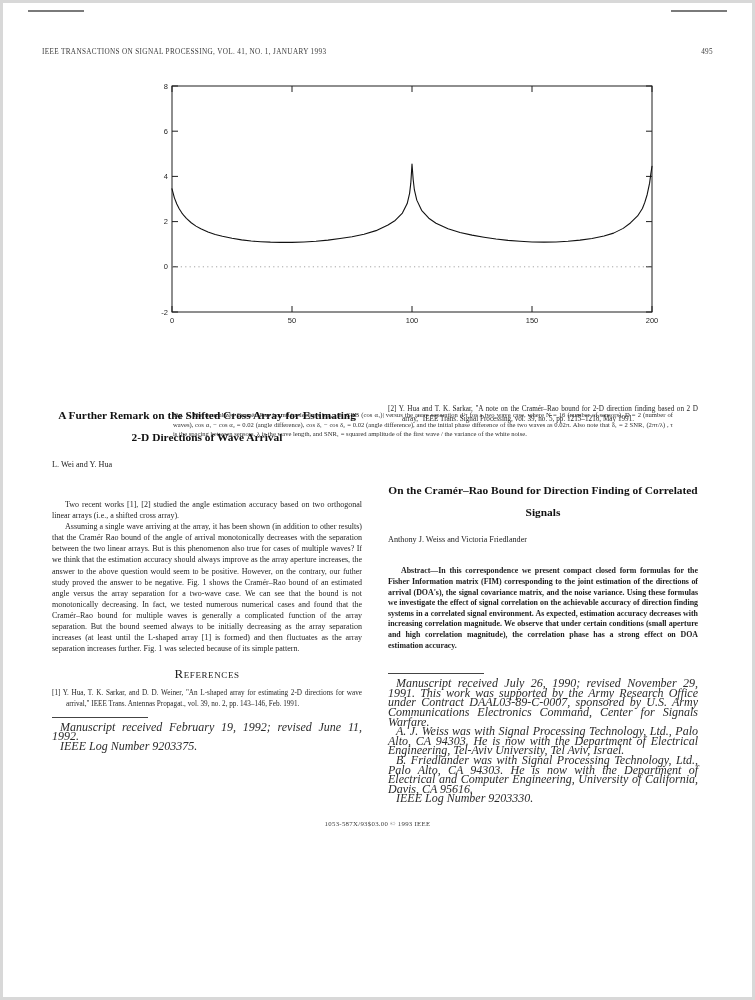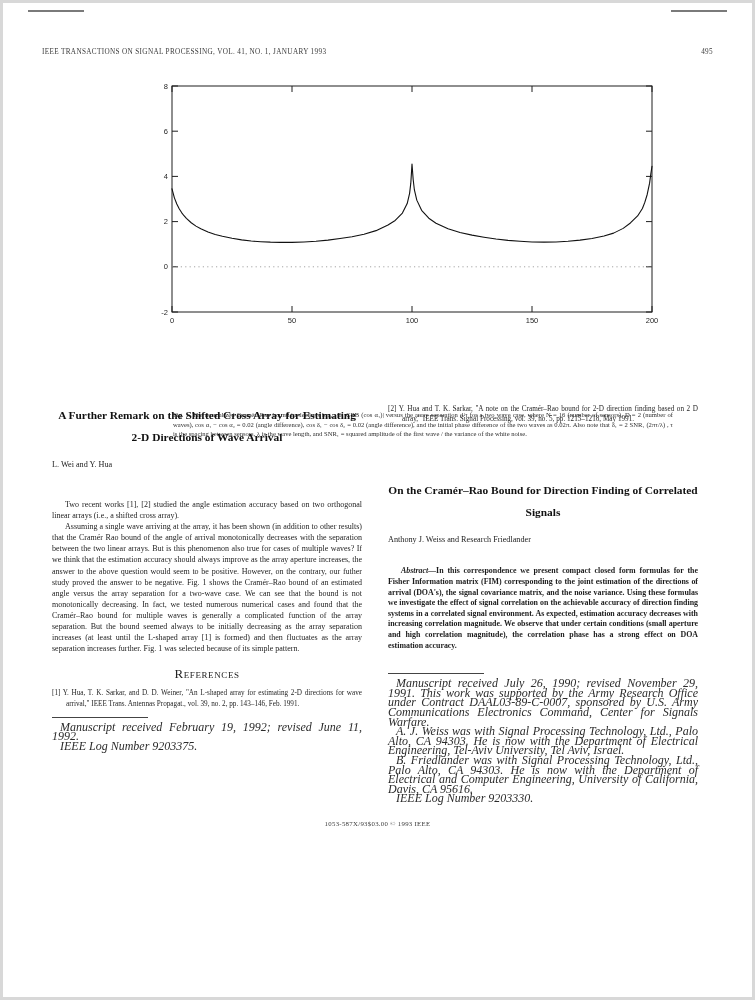--- a/index.html
+++ b/index.html
@@ -140,21 +140,21 @@
   }
   .abstract {
     font-size: 7.9px;
     line-height: 10.6px;
     text-align: justify;
     font-weight: bold;
     margin: 0;
     text-indent: 13px;
     color: #1c1c1c;
   }
-  .abstract .lead { font-style: italic; font-weight: bold; }
+  .abstract .lead { font-weight: bold; }
 
   #footer-id {
     position: absolute;
     left: 0;
     right: 0;
     top: 820px;
     text-align: center;
     font-size: 6.8px;
     letter-spacing: 0.3px;
     color: #3a3a3a;
@@ -261,21 +261,21 @@
     <p class="footnote">IEEE Log Number 9203375.</p>
   </div>
 
   <div class="col" id="col-right">
 
     <p class="ref-item">[2]  Y. Hua and T. K. Sarkar, "A note on the Cramér–Rao bound for 2-D direction finding based on 2 D array," IEEE Trans. Signal Processing, vol. 39, no. 5, pp. 1215–1218, May 1991.</p>
 
     <div style="height:52px"></div>
 
     <h1 class="art-title">On the Cramér–Rao Bound for Direction Finding of Correlated Signals</h1>
-    <div class="art-authors">Anthony J. Weiss and Research Friedlander</div>
+    <div class="art-authors">Anthony J. Weiss and Victoria Friedlander</div>
 
     <div style="height:22px"></div>
 
     <p class="abstract">
       <span class="lead">Abstract—</span><span>In this correspondence we present compact closed form formulas for the Fisher Information matrix (FIM) corresponding to the joint estimation of the directions of arrival (DOA's), the signal covariance matrix, and the noise variance. Using these formulas we investigate the effect of signal correlation on the achievable accuracy of direction finding systems in a correlated signal environment. As expected, estimation accuracy decreases with increasing correlation magnitude. We observe that under certain conditions (small aperture and high correlation magnitude), the correlation phase has a strong effect on DOA estimation accuracy.</span>
     </p>
 
     <div class="footnote-rule" style="margin-top:22px"></div>
     <p class="footnote">Manuscript received July 26, 1990; revised November 29, 1991. This work was supported by the Army Research Office under Contract DAAL03-89-C-0007, sponsored by U.S. Army Communications Electronics Command, Center for Signals Warfare.</p>
     <p class="footnote">A. J. Weiss was with Signal Processing Technology, Ltd., Palo Alto, CA 94303. He is now with the Department of Electrical Engineering, Tel-Aviv University, Tel Aviv, Israel.</p>

